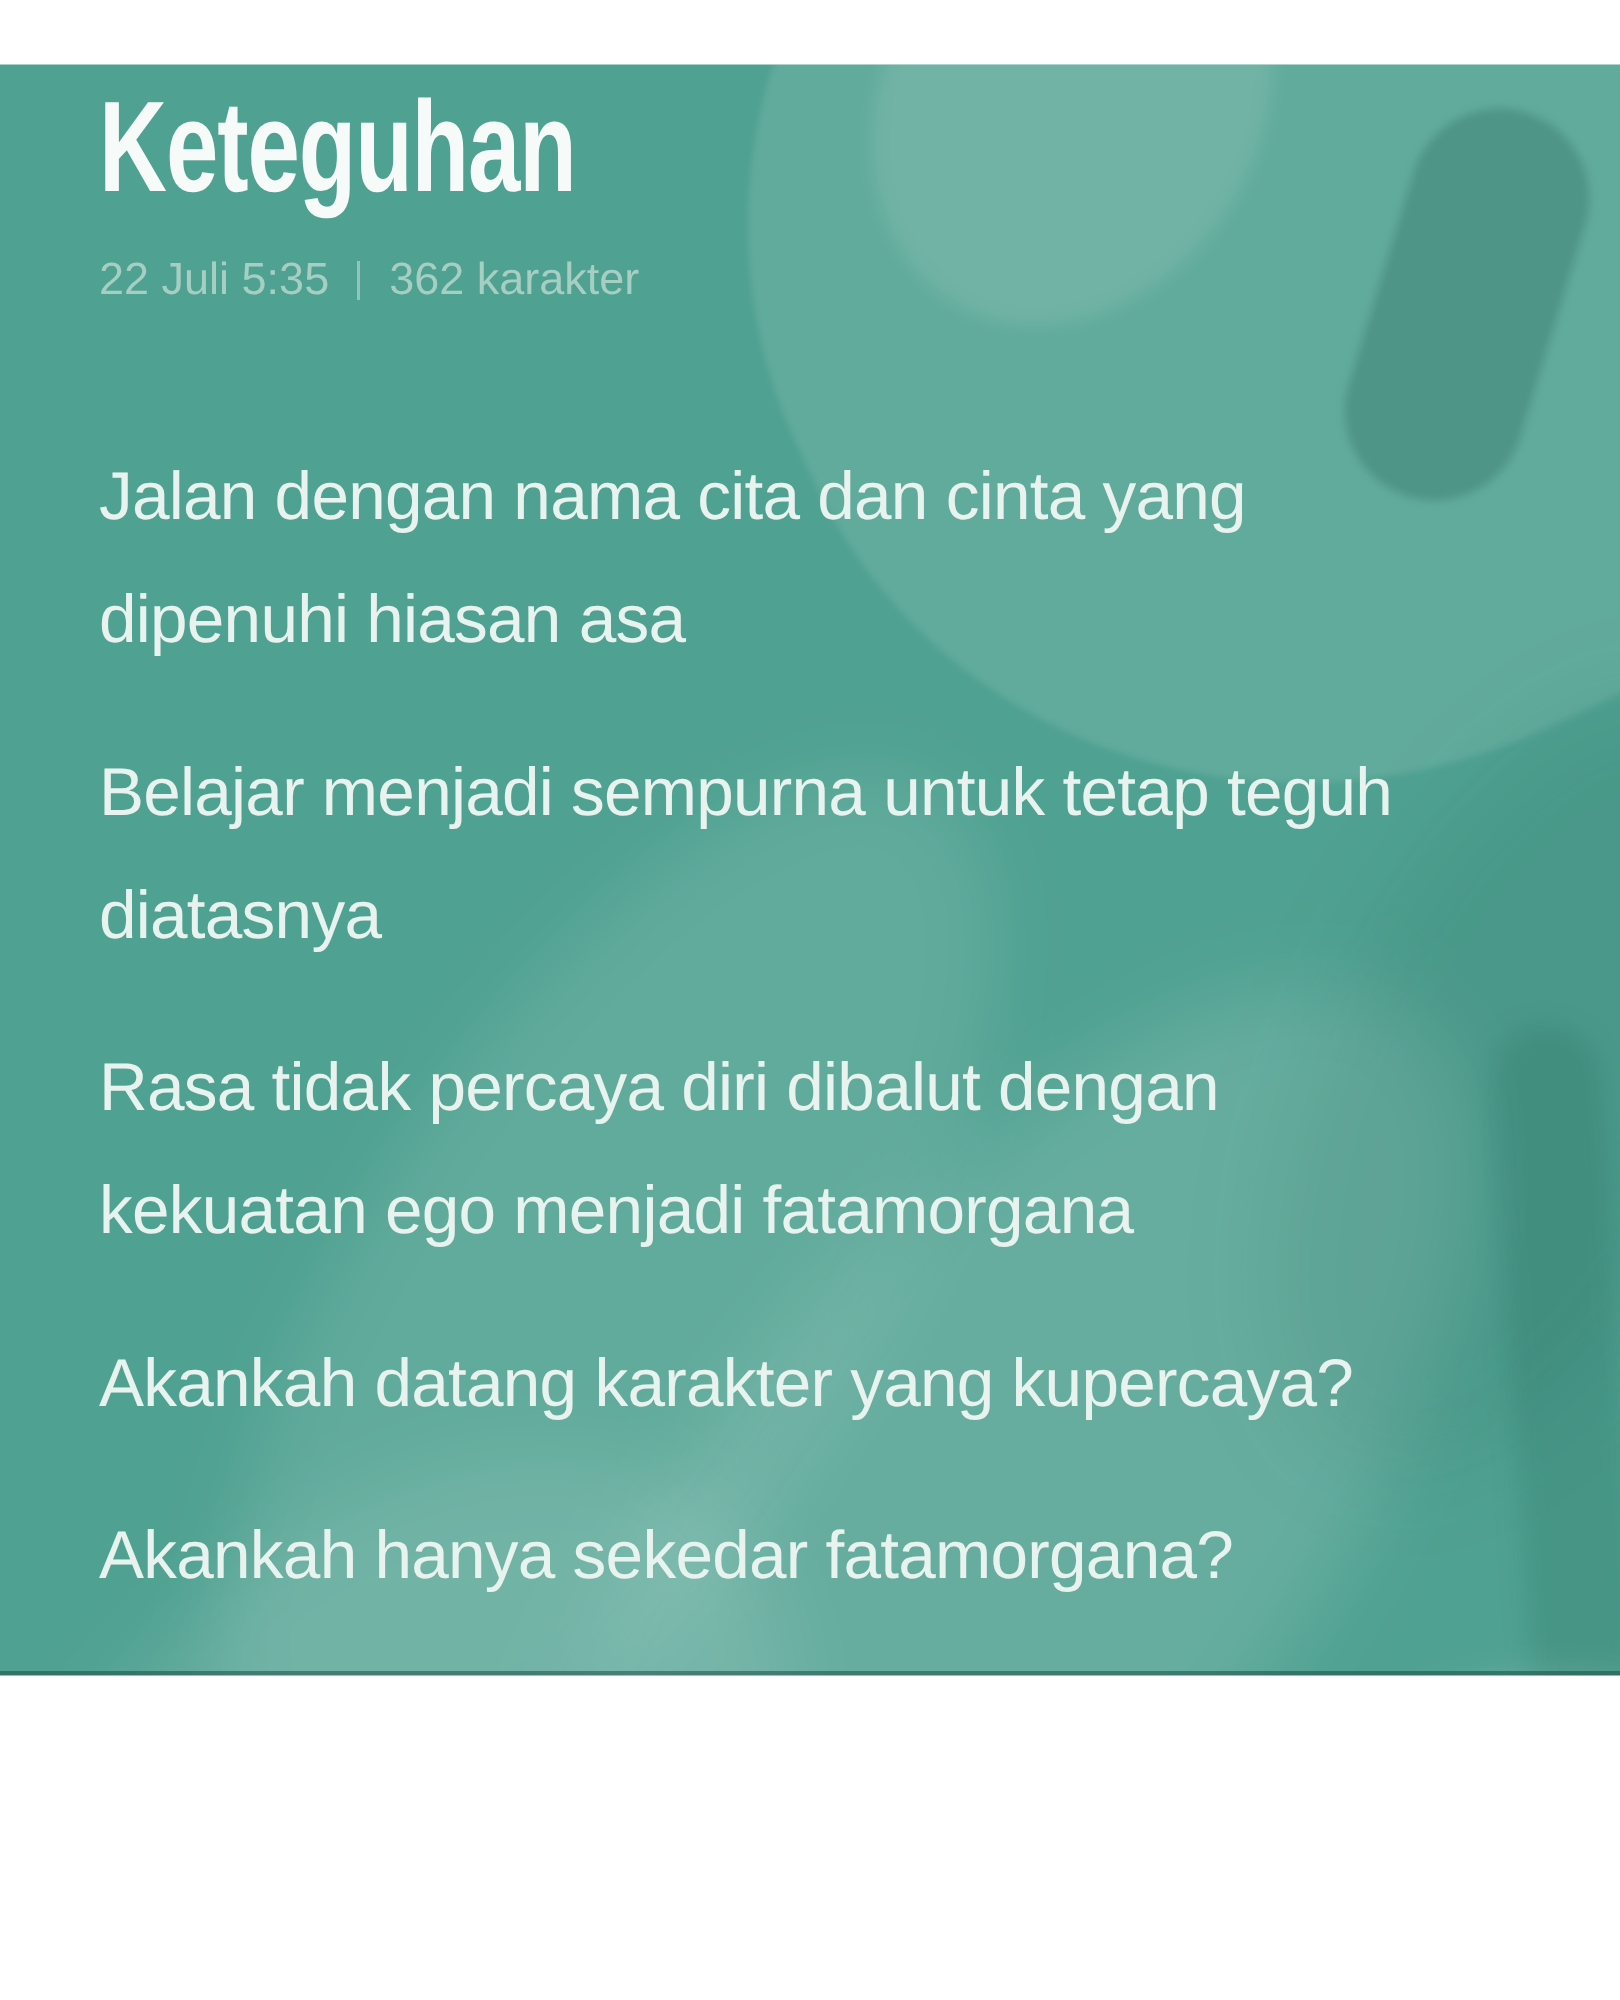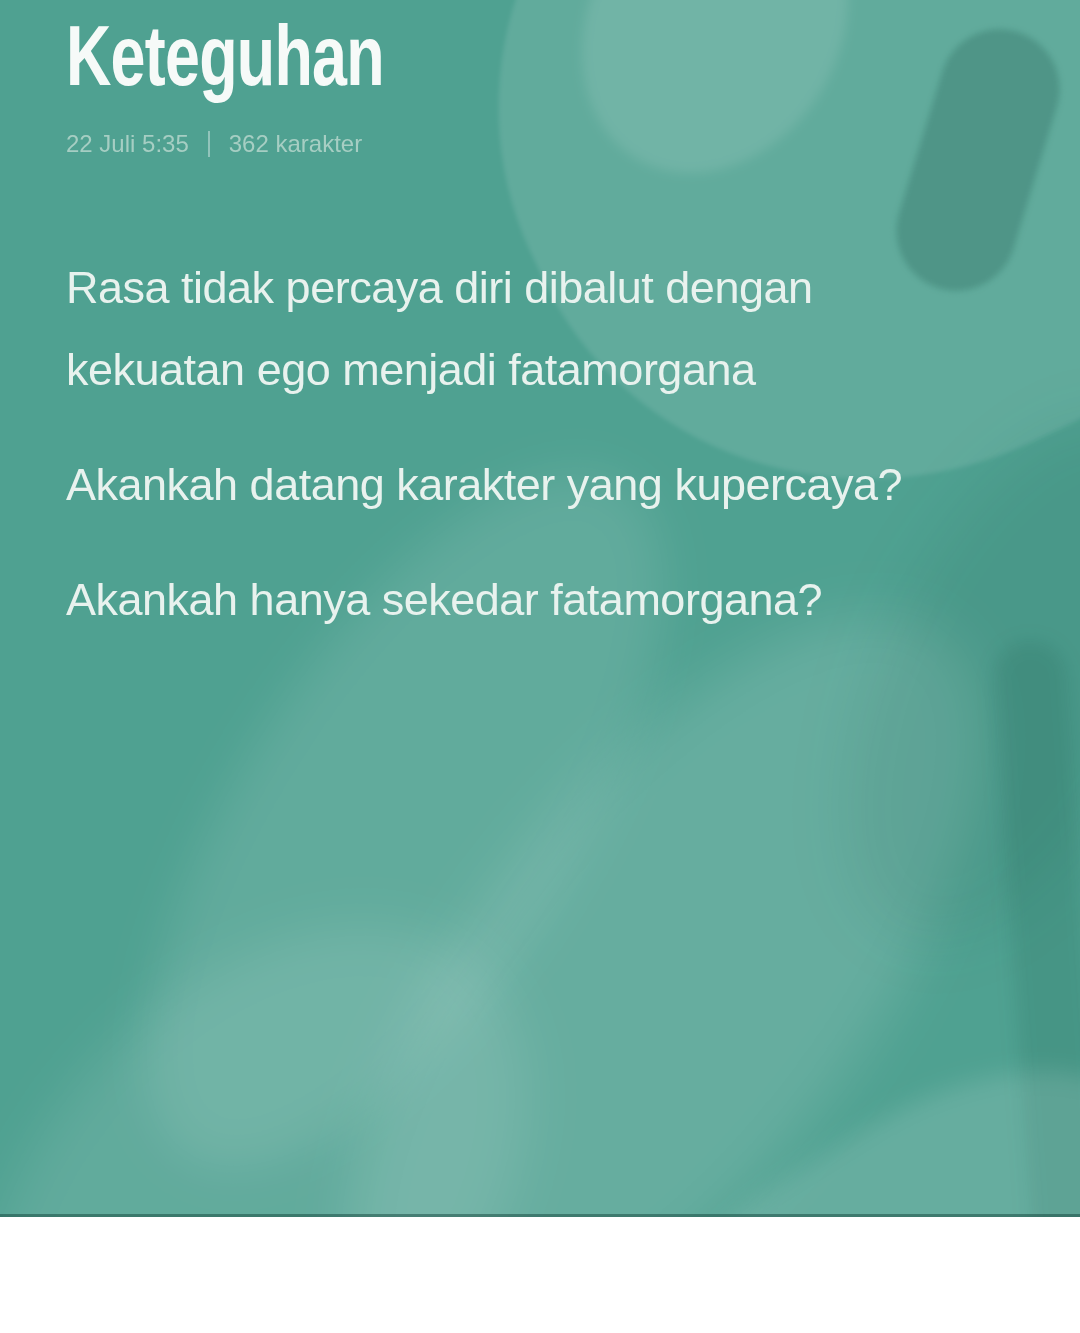--- a/index.html
+++ b/index.html
@@ -8,23 +8,24 @@
   }
   body {
     width: 1080px;
     height: 1333px;
     font-family: "Liberation Sans", sans-serif;
     overflow: hidden;
   }
   .screen {
     position: relative;
     width: 1080px;
-    height: 1217px;
+    height: 1074px;
     background: var(--bg, #4FA191);
     overflow: hidden;
+    margin-top: 43px;
   }
 
   
   .bg {
     position: absolute;
     inset: 0;
     overflow: hidden;
   }
   .shape {
     position: absolute;
@@ -119,21 +120,21 @@
     color: var(--title, #F6FAF8);
     transform: scaleX(0.73);
     transform-origin: left center;
     white-space: nowrap;
   }
   .meta {
     margin-top: 30px;
     display: flex;
     align-items: center;
     column-gap: 19px;
-    font-size: 24px;
+    font-size: 30px;
     line-height: 32px;
     font-weight: 500;
     color: var(--meta, #A6CEC3);
   }
   .meta-divider {
     width: 2px;
     height: 26px;
     background: rgba(255,255,255,0.38);
   }
   .poem {
@@ -171,20 +172,24 @@
   <div class="content">
     <h1 class="title">Keteguhan</h1>
 
     <div class="meta">
       <span>22 Juli 5:35</span>
       <span class="meta-divider"></span>
       <span>362 karakter</span>
     </div>
 
     <div class="poem">
+        <p>Jalan dengan nama cita dan cinta yang
+dipenuhi hiasan asa</p>
+        <p>Belajar menjadi sempurna untuk tetap teguh
+diatasnya</p>
         <p>Rasa tidak percaya diri dibalut dengan
 kekuatan ego menjadi fatamorgana</p>
         <p>Akankah datang karakter yang kupercaya?</p>
         <p>Akankah hanya sekedar fatamorgana?</p>
       </div>
   </div>
 
 </div>
 
 </body></html>

